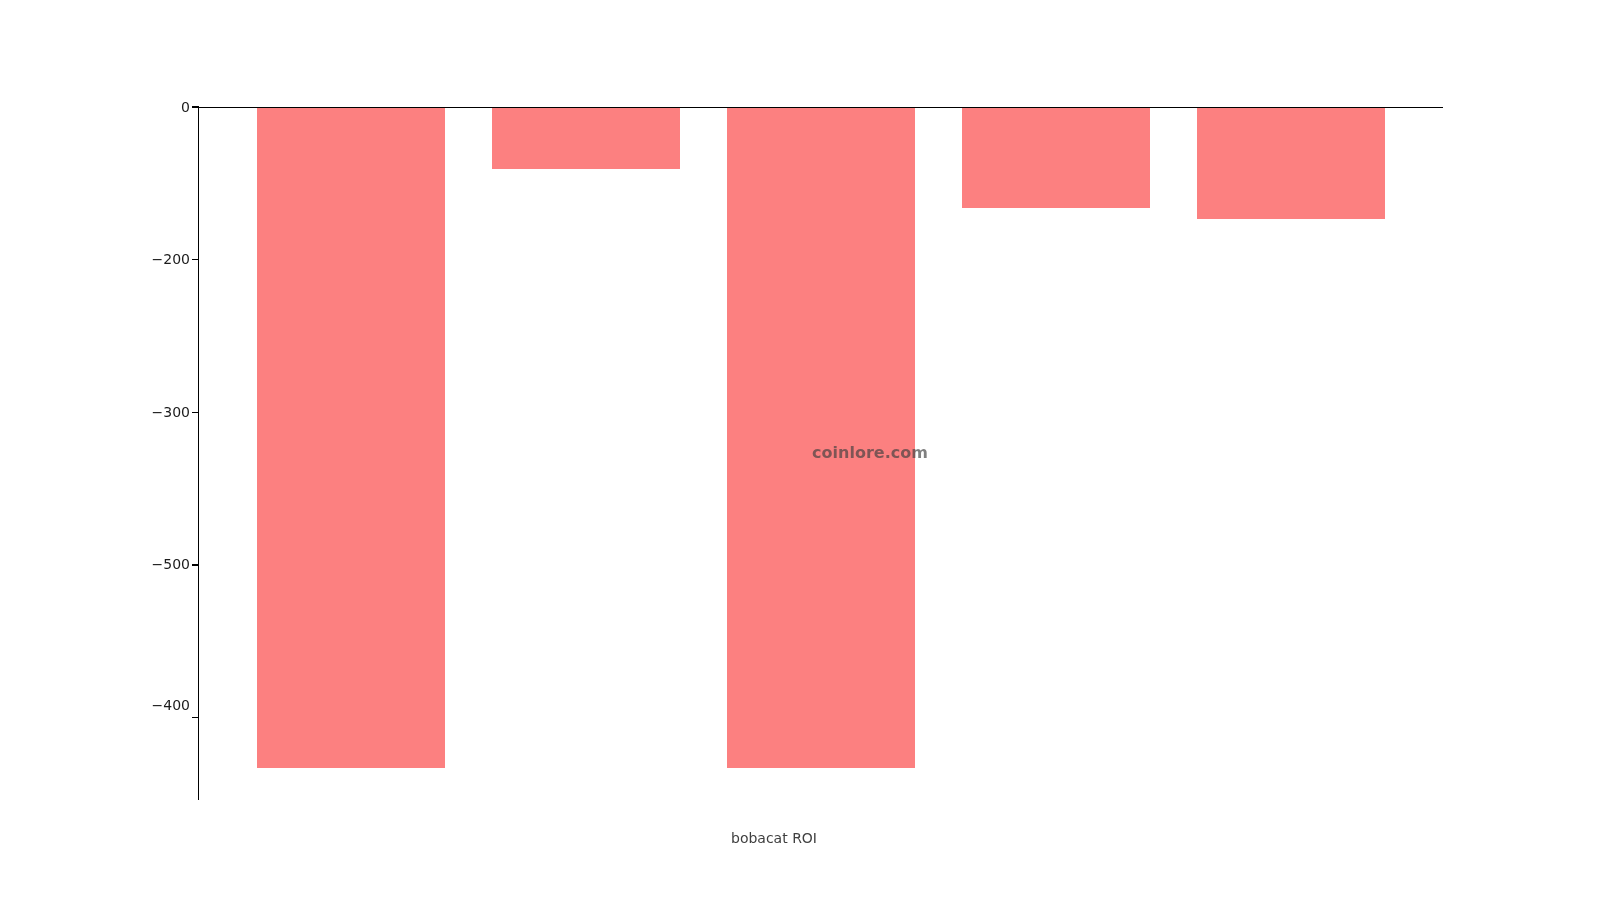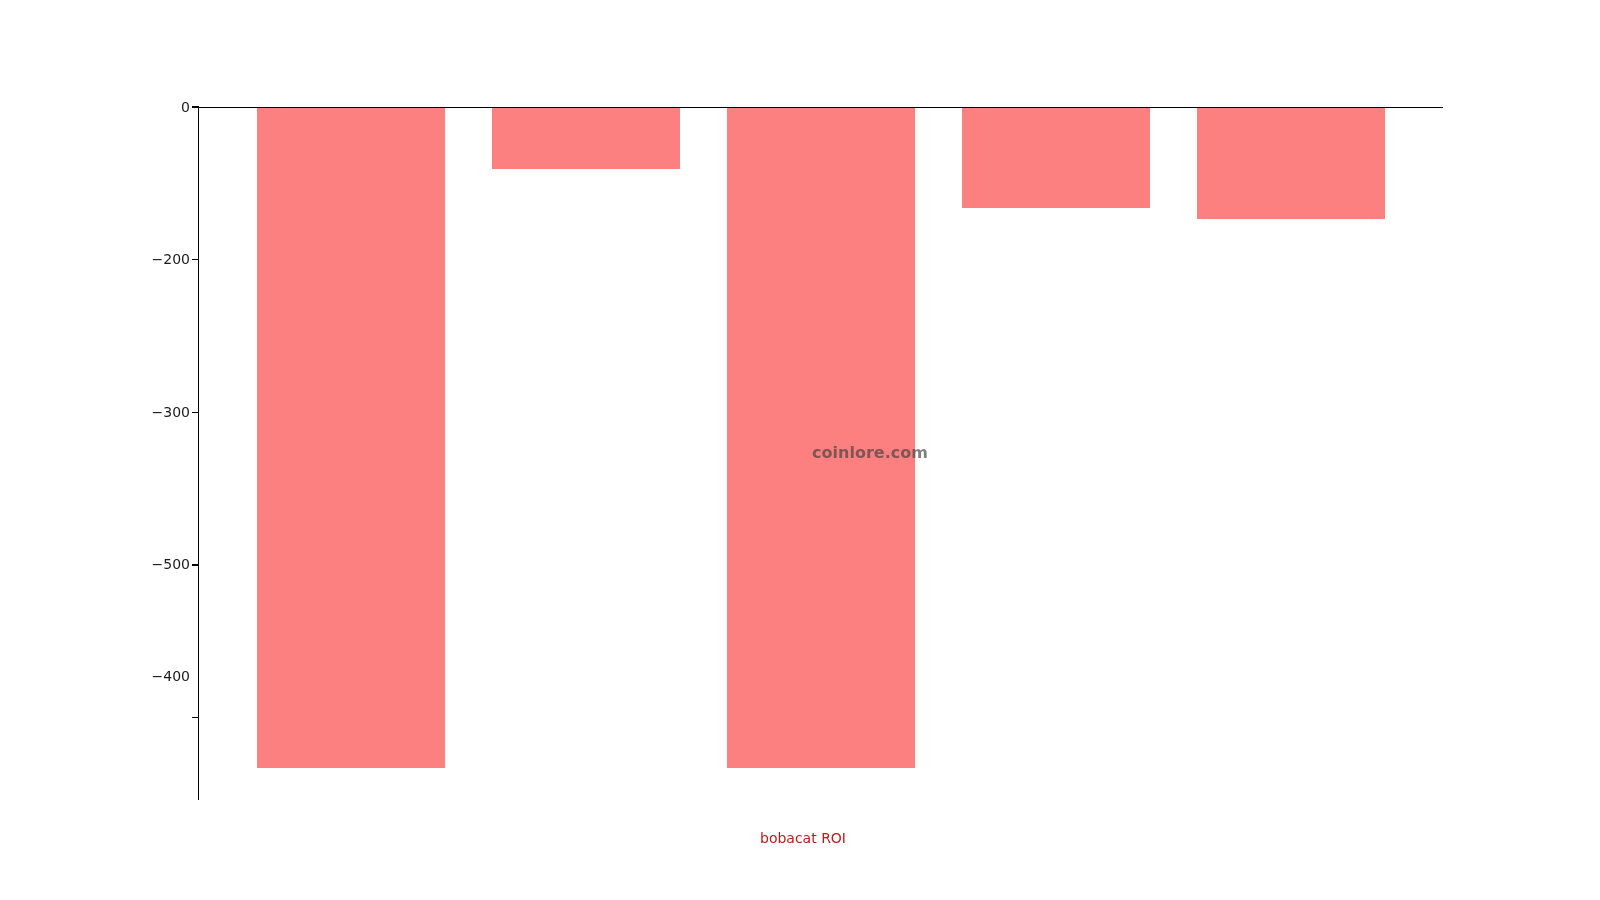--- a/index.html
+++ b/index.html
@@ -40,25 +40,25 @@
     left: 870px;
     top: 452px;
     transform: translate(-50%, -50%);
     font-size: 16px;
     color: rgba(62, 62, 62, 0.66);
     white-space: nowrap;
     font-weight: bold;
   }
   .xlabel {
     position: absolute;
-    left: 803px;
+    left: 774px;
     top: 838px;
     transform: translate(-50%, -50%);
     font-size: 14px;
-    color: #b91c1c;
+    color: #404040;
     white-space: nowrap;
   }
 </style>
 </head>
 <body>
 
 <div class="canvas">
 
   <div class="spine" style="left:198px; top:106.6px; width:1245px; height:1.4px;"></div>
   <div class="spine" style="left:197.8px; top:106.6px; width:1.4px; height:693.6px;"></div>
@@ -66,21 +66,21 @@
   <div id="yticks">
       <div class="ytick-mark" style="left: 191.5px; top: 106.4px; width: 7px; height: 1.2px;"></div>
       <div class="ytick-label" style="left: 110px; top: 97.5px;">0</div>
       <div class="ytick-mark" style="left: 191.5px; top: 259.043px; width: 7px; height: 1.2px;"></div>
       <div class="ytick-label" style="left: 110px; top: 250.143px;">−200</div>
       <div class="ytick-mark" style="left: 191.5px; top: 411.686px; width: 7px; height: 1.2px;"></div>
       <div class="ytick-label" style="left: 110px; top: 402.786px;">−300</div>
       <div class="ytick-mark" style="left: 191.5px; top: 564.33px; width: 7px; height: 1.2px;"></div>
       <div class="ytick-label" style="left: 110px; top: 555.43px;">−500</div>
       <div class="ytick-mark" style="left: 191.5px; top: 716.973px; width: 7px; height: 1.2px;"></div>
-      <div class="ytick-label" style="left: 110px; top: 667px;">−400</div>
+      <div class="ytick-label" style="left: 110px; top: 696px;">−400</div>
     </div>
   <div id="bars">
       <div class="bar" style="left: 257px; top: 107.5px; width: 188px; height: 660.945px; background: rgb(252, 128, 128);"></div>
       <div class="bar" style="left: 492px; top: 107.5px; width: 188px; height: 61.0573px; background: rgb(252, 128, 128);"></div>
       <div class="bar" style="left: 727px; top: 107.5px; width: 188px; height: 660.945px; background: rgb(252, 128, 128);"></div>
       <div class="bar" style="left: 962px; top: 107.5px; width: 188px; height: 100.744px; background: rgb(252, 128, 128);"></div>
       <div class="bar" style="left: 1197px; top: 107.5px; width: 188px; height: 111.43px; background: rgb(252, 128, 128);"></div>
     </div>
 
   <div class="watermark">coinlore.com</div>

